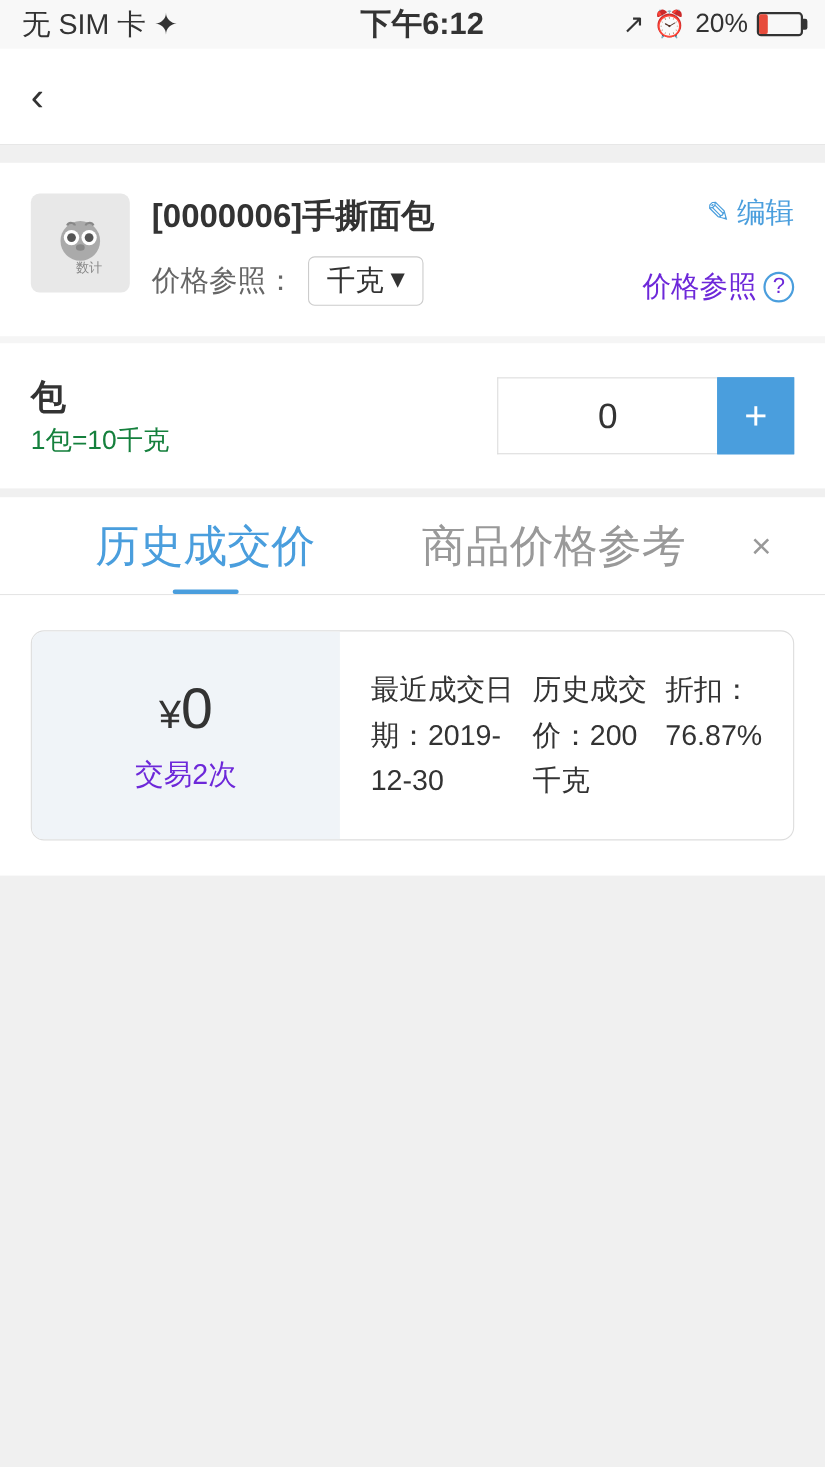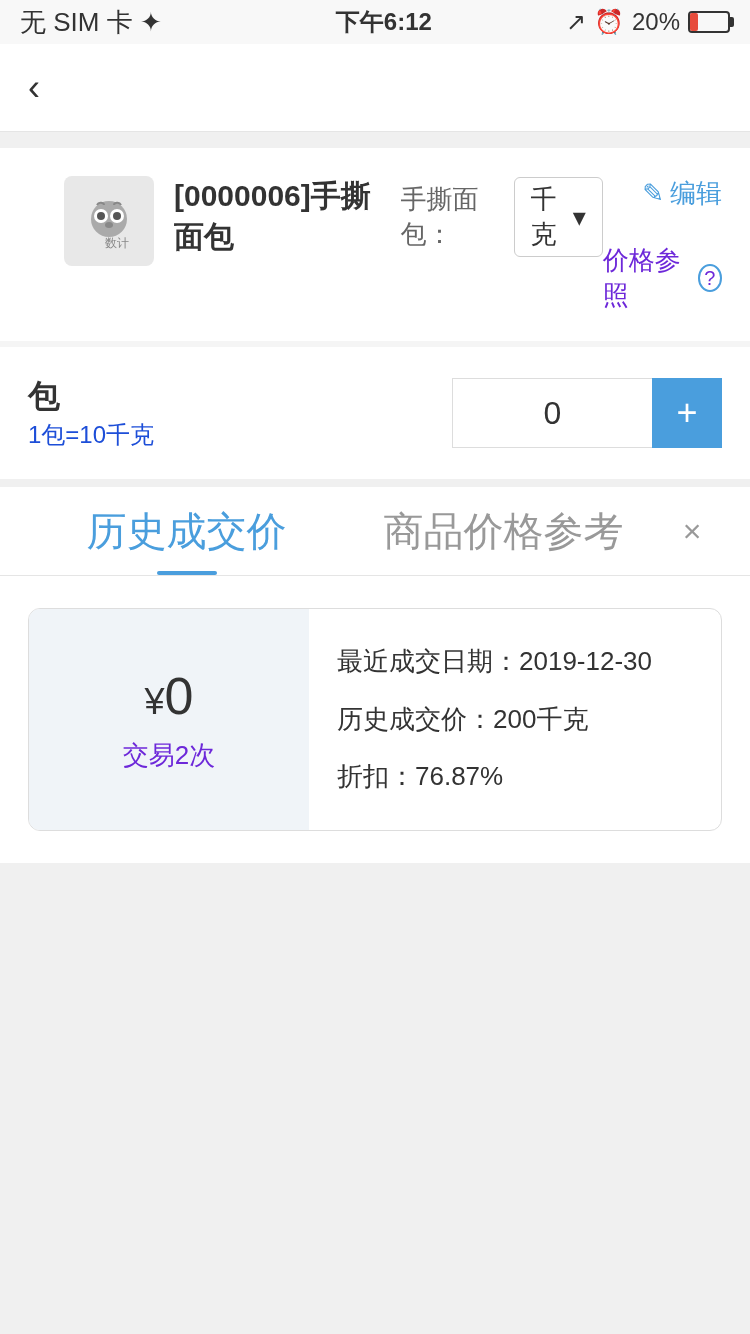--- a/index.html
+++ b/index.html
@@ -24,21 +24,21 @@
       padding: 15px 20px;
       font-size: 26px;
       font-weight: 500;
     }
     .status-left {
       display: flex;
       align-items: center;
       gap: 8px;
     }
     .status-center {
-      font-size: 24px;
+      font-size: 28px;
       font-weight: 600;
       margin-left: 40px;
     }
     .status-right {
       display: flex;
       align-items: center;
       gap: 8px;
       font-size: 24px;
     }
     .battery {
@@ -114,30 +114,29 @@
     }
     .product-image {
       width: 90px;
       height: 90px;
       background: #e8e8e8;
       border-radius: 8px;
       display: flex;
       align-items: center;
       justify-content: center;
       flex-shrink: 0;
-      margin-left: 36px;
     }
     .owl-icon {
       width: 60px;
       height: 60px;
       position: relative;
     }
     .product-info {
       display: flex;
-      flex-direction: row;
+      flex-direction: column;
       gap: 16px;
     }
     .product-name {
       font-size: 30px;
       font-weight: 600;
       color: #333;
     }
     .product-unit-row {
       display: flex;
       align-items: center;
@@ -146,21 +145,20 @@
       color: #666;
     }
     .unit-select {
       border: 1px solid #ccc;
       border-radius: 6px;
       padding: 4px 16px;
       font-size: 26px;
       color: #333;
       background: #fff;
       display: flex;
-      align-items: center;
       gap: 6px;
     }
     .edit-btn {
       color: #4a9edd;
       font-size: 26px;
       display: flex;
       align-items: center;
       gap: 6px;
     }
     .price-ref {
@@ -193,21 +191,21 @@
       display: flex;
       flex-direction: column;
     }
     .quantity-unit {
       font-size: 32px;
       font-weight: 600;
       color: #333;
     }
     .quantity-conversion {
       font-size: 24px;
-      color: #1d4ed8;
+      color: #15803d;
     }
     .quantity-controls {
       display: flex;
       align-items: center;
       gap: 0;
     }
     .quantity-input-box {
       width: 200px;
       height: 70px;
       border: 1px solid #ddd;
@@ -308,21 +306,21 @@
       font-size: 36px;
     }
     .history-trades {
       font-size: 26px;
       color: #6d28d9;
     }
     .history-card-right {
       flex: 1;
       padding: 32px 28px;
       display: flex;
-      flex-direction: column;
+      flex-direction: row;
       gap: 16px;
     }
     .history-detail-row {
       font-size: 26px;
       color: #333;
       line-height: 1.6;
     }
 
     
     .main-content {
@@ -371,21 +369,21 @@
             <path d="M18 14 C20 10 25 12 25 14" stroke="#888" stroke-width="2"></path>
             <path d="M42 14 C40 10 35 12 35 14" stroke="#888" stroke-width="2"></path>
             <text x="26" y="56" fill="#888" font-size="12">数计</text>
           </svg>
         </div>
         <div class="product-info">
           <div class="product-name">
             <span>[0000006]</span><span>手撕面包</span>
           </div>
           <div class="product-unit-row">
-            <span>手撕面包：</span>
+            <span>价格参照：</span>
             <div class="unit-select">
               <span>千克</span>
               <span>▾</span>
             </div>
           </div>
         </div>
       </div>
       <div class="product-right">
         <div class="edit-btn">
           <span>✎</span>

